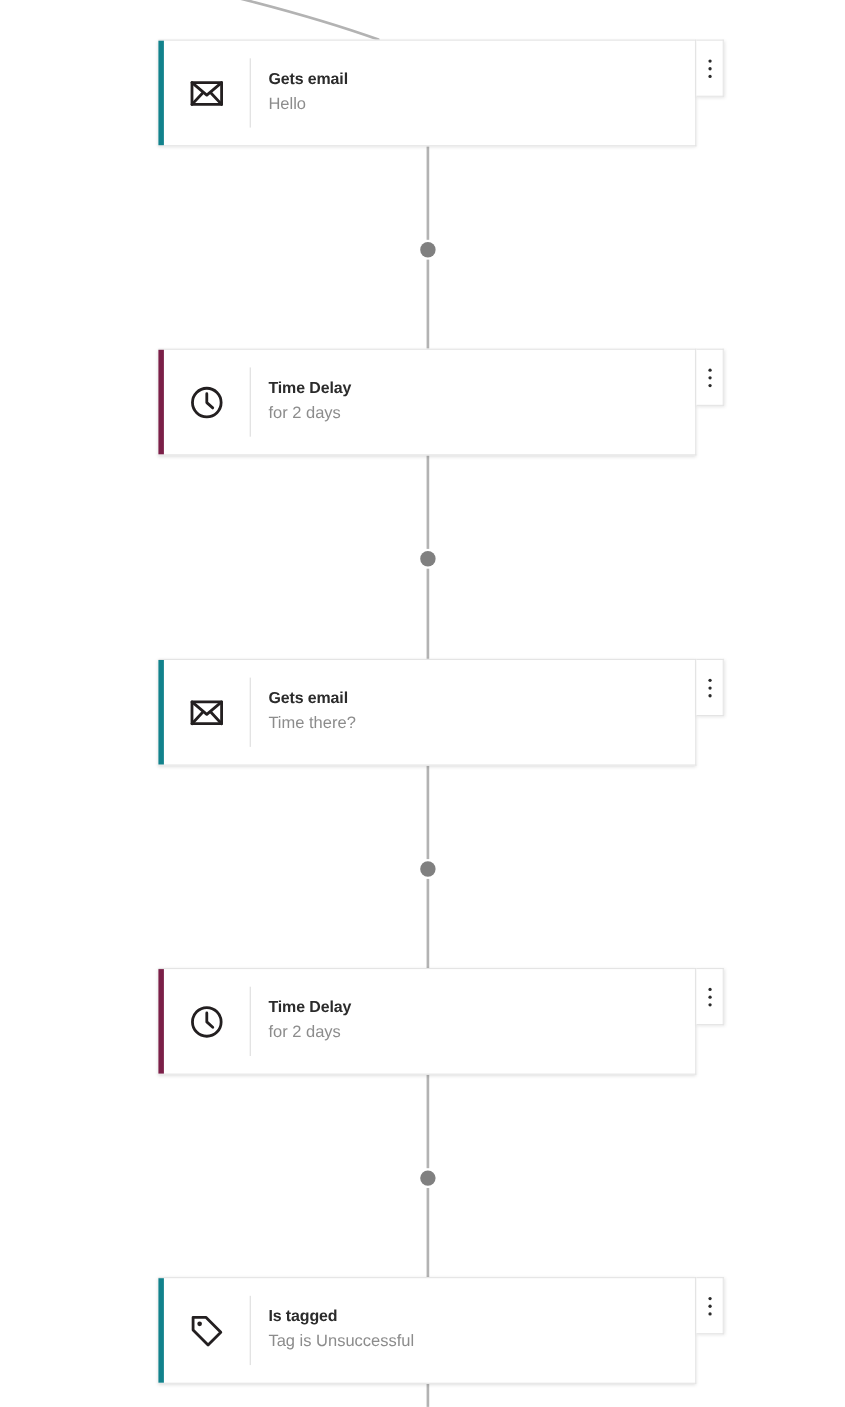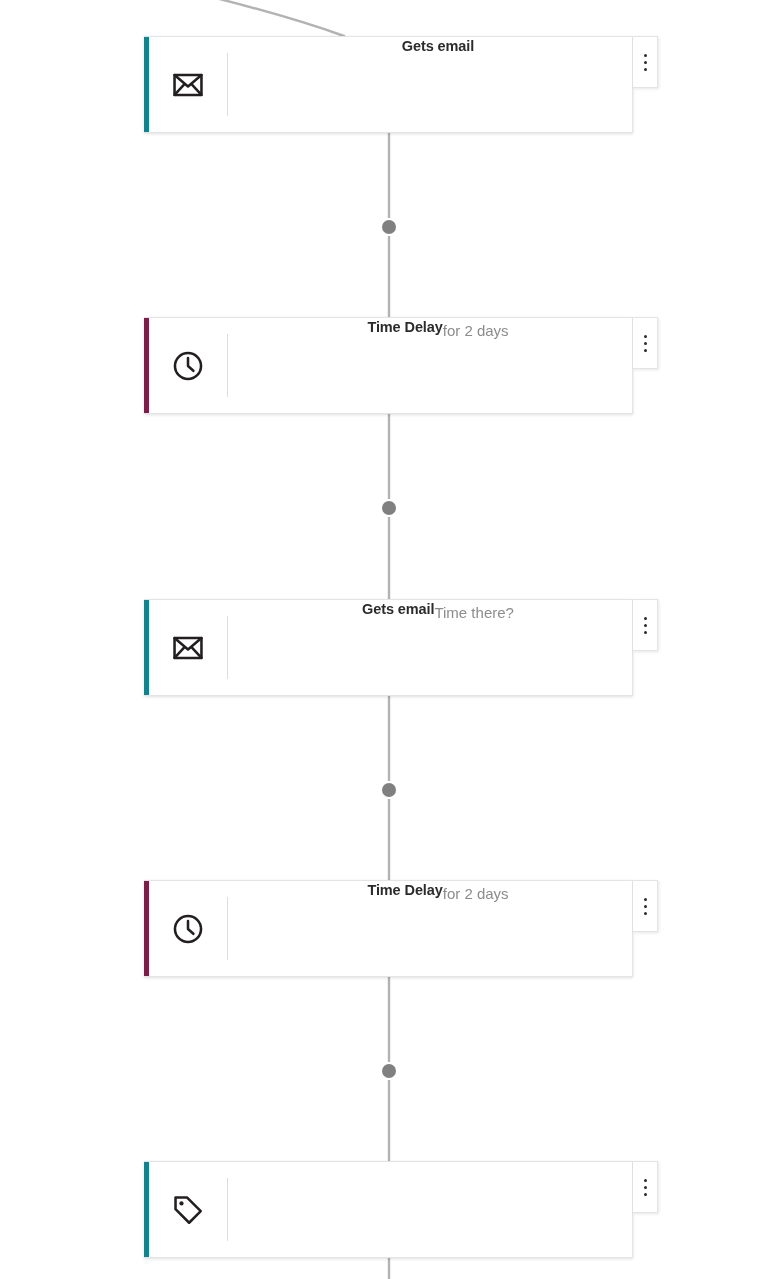--- a/index.html
+++ b/index.html
@@ -67,21 +67,21 @@
     width: 1px;
     background: #dddddd;
     align-self: center;
     height: 63px;
     flex: 0 0 1px;
   }
 
   .node-body {
     flex: 1 1 auto;
     display: flex;
-    flex-direction: row;
+    flex-direction: column;
     justify-content: center;
     padding-left: 16px;
     min-width: 0;
   }
 
   .node-title {
     font-size: 14.5px;
     font-weight: bold;
     color: #2b2b2b;
     line-height: 1.35;
@@ -167,20 +167,21 @@
       <svg width="34" height="34" viewBox="0 0 24 24" fill="none" stroke="#231f20" stroke-width="1.8" stroke-linecap="round" stroke-linejoin="round">
         <rect x="2.5" y="5" width="19" height="14"></rect>
         <path d="M2.5 5 L12 13 L21.5 5"></path>
         <path d="M2.5 19 L9.2 11.8"></path>
         <path d="M21.5 19 L14.8 11.8"></path>
       </svg>
     </div>
     <div class="vdivider"></div>
     <div class="node-body">
       <div class="node-title">Gets email</div>
+      <div class="node-subtitle">Hello</div>
     </div>
   </div>
   <div class="kebab" style="top:36px;">
     <span class="kdot"></span>
     <span class="kdot"></span>
     <span class="kdot"></span>
   </div>
 
   <div class="node" style="top:317px;">
     <div class="accent maroon"></div>
@@ -246,20 +247,24 @@
 
   <div class="node" style="top:1161px;">
     <div class="accent teal"></div>
     <div class="node-icon">
       <svg width="34" height="34" viewBox="0 0 24 24" fill="none" stroke="#231f20" stroke-width="1.8" stroke-linecap="round" stroke-linejoin="round">
         <path d="M3.2 3.2 L11.4 3.2 L21 12.8 L12.8 21 L3.2 11.4 Z"></path>
         <circle cx="7.4" cy="7.4" r="1.5" fill="#231f20" stroke="none"></circle>
       </svg>
     </div>
     <div class="vdivider"></div>
+    <div class="node-body">
+      <div class="node-title">Is tagged</div>
+      <div class="node-subtitle">Tag is Unsuccessful</div>
+    </div>
   </div>
   <div class="kebab" style="top:1161px;">
     <span class="kdot"></span>
     <span class="kdot"></span>
     <span class="kdot"></span>
   </div>
 
 </div>
 
 </body></html>

